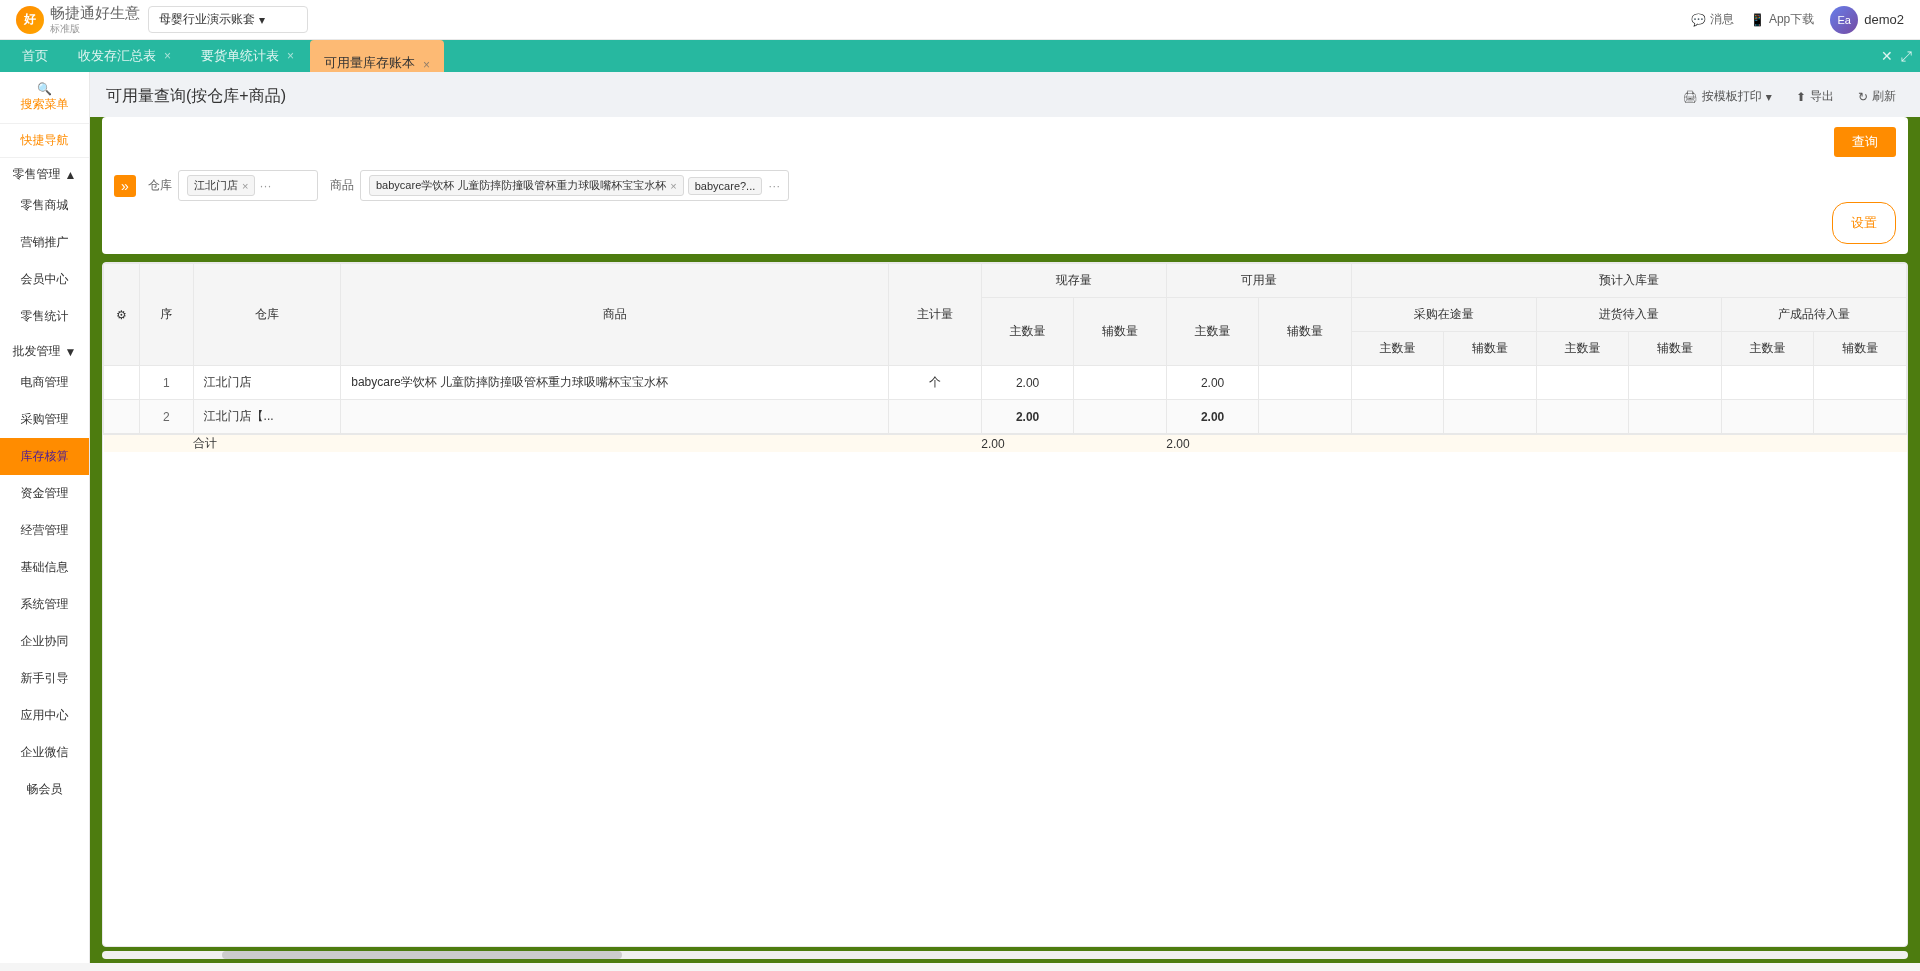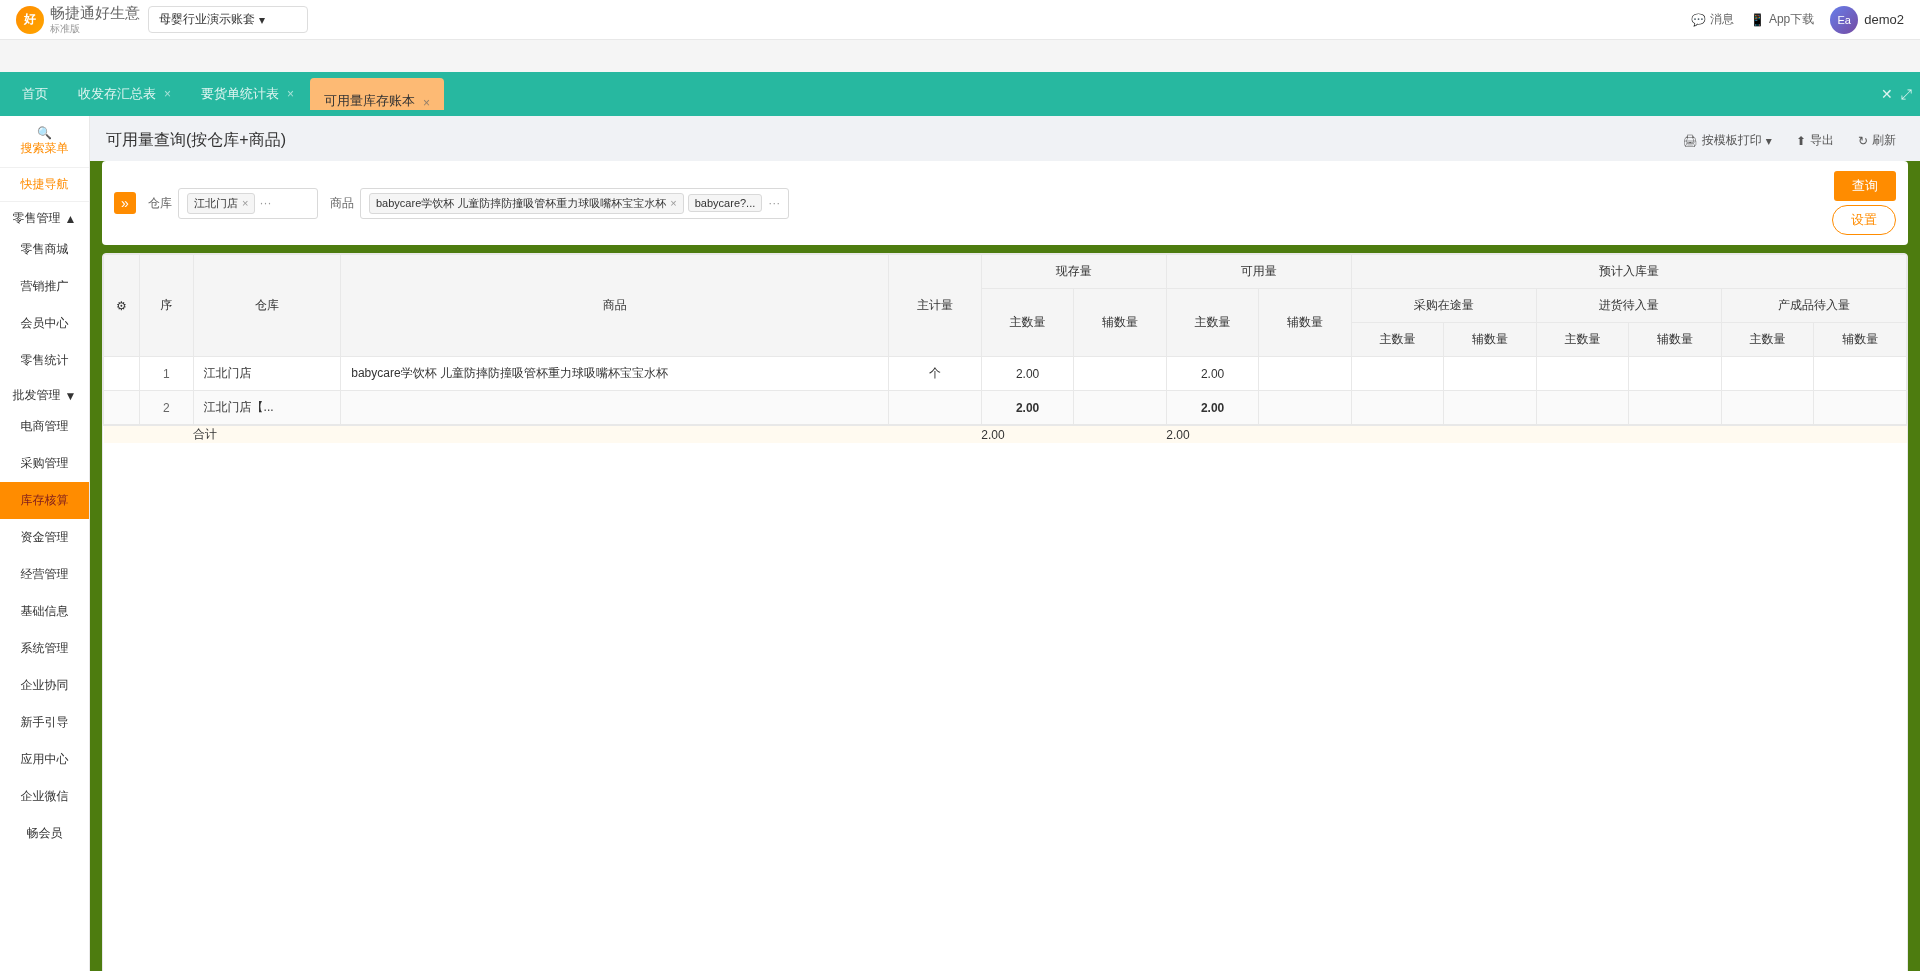--- a/index.html
+++ b/index.html
@@ -22,28 +22,27 @@
     .logo-text { font-size: 15px; color: #666; line-height: 1.2; }
     .logo-sub { font-size: 10px; color: #999; }
     .org-selector { display: flex; align-items: center; gap: 4px; padding: 4px 10px; border: 1px solid #ddd; border-radius: 4px; cursor: pointer; font-size: 12px; color: #333; min-width: 160px; }
     .top-bar-right { display: flex; align-items: center; gap: 16px; }
     .top-action { display: flex; align-items: center; gap: 4px; font-size: 12px; color: #666; cursor: pointer; }
     .user-avatar { width: 28px; height: 28px; border-radius: 50%; background: linear-gradient(135deg, #667eea, #764ba2); display: flex; align-items: center; justify-content: center; color: white; font-size: 11px; }
     .user-name { font-size: 13px; color: #333; cursor: pointer; }
 
     
     .tab-bar {
-      height: 44px;
+      height: 32px;
       background: #27b8a0;
       display: flex;
       align-items: center;
       padding: 0 8px;
       gap: 2px;
       position: relative;
-      margin-top: 32px;
     }
     .tab {
       height: 32px;
       padding: 0 14px;
       display: flex;
       align-items: center;
       gap: 6px;
       border-radius: 4px 4px 0 0;
       cursor: pointer;
       font-size: 13px;
@@ -97,21 +96,21 @@
       padding: 10px 20px;
       font-size: 12px;
       color: #333;
       cursor: pointer;
       text-align: center;
       display: flex;
       align-items: center;
       justify-content: center;
       gap: 4px;
     }
-    .sidebar-item.active { background: #ff8c00; color: #7f1d1d; border-radius: 0; }
+    .sidebar-item.active { background: #ff8c00; color: #4c1d95; border-radius: 0; }
     .sidebar-group-header {
       padding: 8px 8px 4px;
       font-size: 12px;
       color: #333;
       cursor: pointer;
       display: flex;
       align-items: center;
       justify-content: center;
       gap: 4px;
     }
@@ -199,23 +198,24 @@
       padding: 6px 18px;
       font-size: 13px;
       cursor: pointer;
       margin-left: auto;
     }
     .setting-btn {
       background: #fff;
       color: #ff8c00;
       border: 1px solid #ff8c00;
       border-radius: 15px;
-      padding: 5px 18px;
+      padding: 11px 18px;
       font-size: 13px;
       cursor: pointer;
+      margin-top: 41px;
     }
     .filter-buttons { display: flex; flex-direction: column; gap: 4px; margin-left: auto; }
 
     
     .table-container {
       background: #fff;
       margin: 0 12px;
       border-radius: 4px;
       flex: 1;
       overflow: auto;

